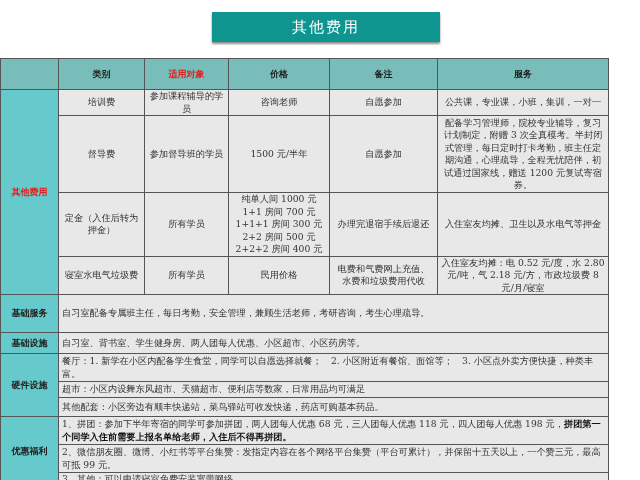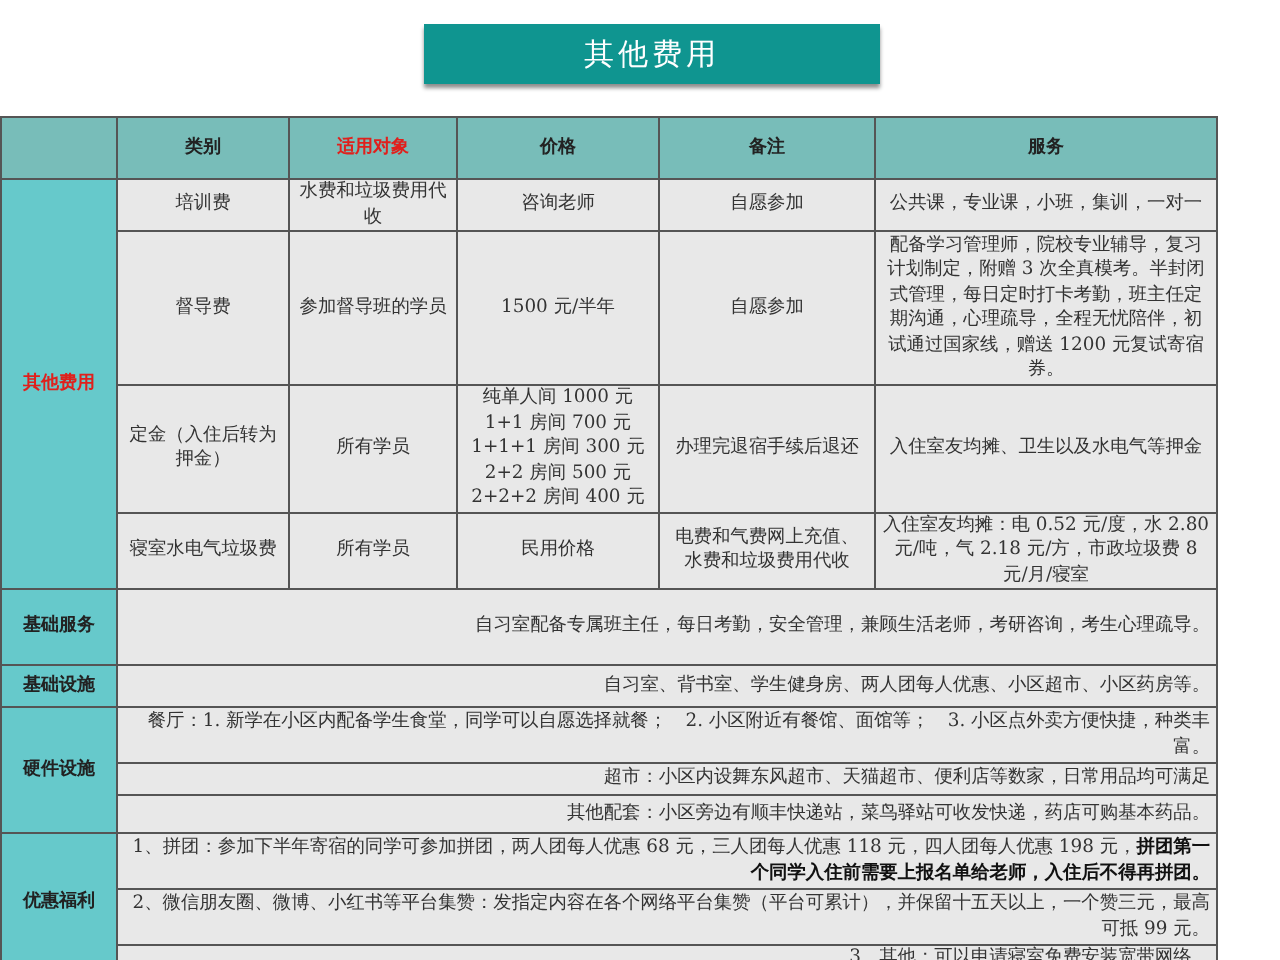--- a/index.html
+++ b/index.html
@@ -14,21 +14,21 @@
   table.fees {
     position: absolute; left: 0; top: 58px; width: 608px;
     border-collapse: collapse; table-layout: fixed; font-size: 9.2px; line-height: 12.5px;
   }
   table.fees td, table.fees th { border: 1px solid #555; padding: 0 3px; }
   th { background: #78bdb9; font-weight: bold; font-family: "DejaVu Sans", sans-serif; font-size: 9px; color: #222; height: 30px; }
   th.red { color: #e0201c; }
   td.cat { background: #66c9cb; font-family: "DejaVu Sans", sans-serif; font-weight: bold; text-align: center; font-size: 9px; color: #222; }
   td.cat.red { color: #e0201c; }
   td.cell { background: #e8e8e8; text-align: center; }
-  td.left { background: #e8e8e8; text-align: right; }
+  td.left { background: #e8e8e8; text-align: left; }
   .bold { font-weight: bold; color: #111; }
 </style>
 </head>
 <body>
 
 <div class="title-banner">其他费用</div>
 
 <table class="fees">
   <colgroup>
     <col style="width:58px">
@@ -43,21 +43,21 @@
     <th></th>
     <th>类别</th>
     <th class="red">适用对象</th>
     <th>价格</th>
     <th>备注</th>
     <th>服务</th>
   </tr>
   <tr style="height:26px">
     <td class="cat red" rowspan="4">其他费用</td>
     <td class="cell">培训费</td>
-    <td class="cell">水费和垃圾费用代收</td>
+    <td class="cell">参加课程辅导的学员</td>
     <td class="cell">咨询老师</td>
     <td class="cell">自愿参加</td>
     <td class="cell">公共课，专业课，小班，集训，一对一</td>
   </tr>
   <tr style="height:77px">
     <td class="cell">督导费</td>
     <td class="cell">参加督导班的学员</td>
     <td class="cell">1500 元/半年</td>
     <td class="cell">自愿参加</td>
     <td class="cell">配备学习管理师，院校专业辅导，复习计划制定，附赠 3 次全真模考。半封闭式管理，每日定时打卡考勤，班主任定期沟通，心理疏导，全程无忧陪伴，初试通过国家线，赠送 1200 元复试寄宿券。</td>

